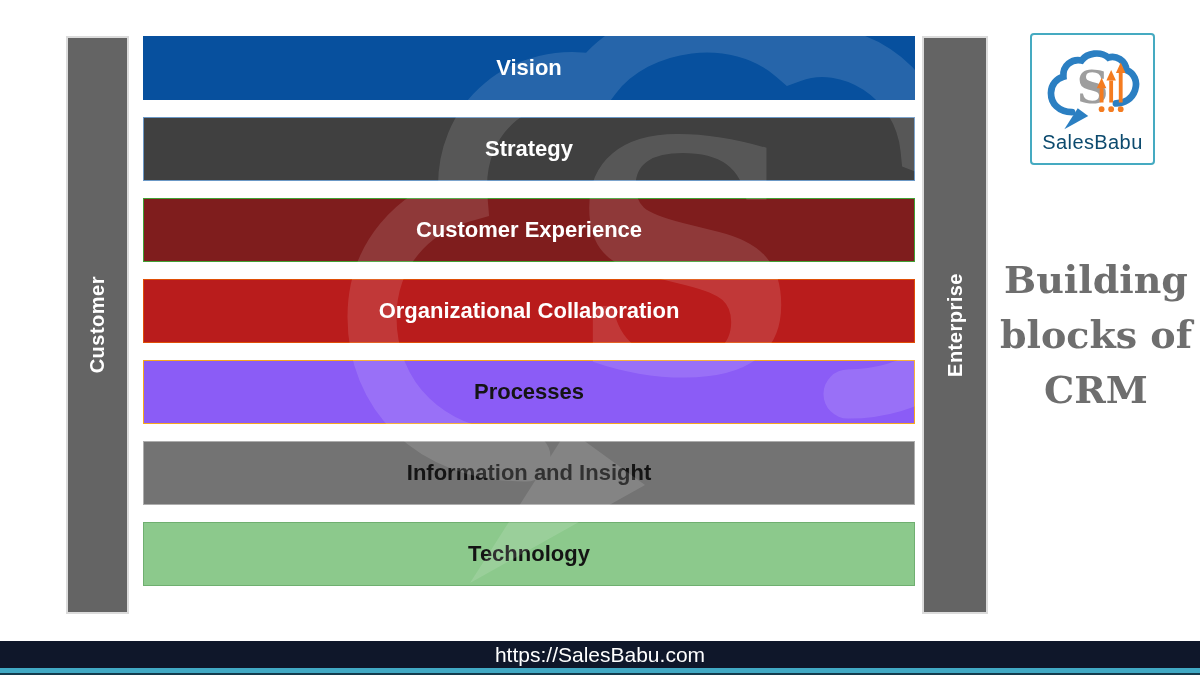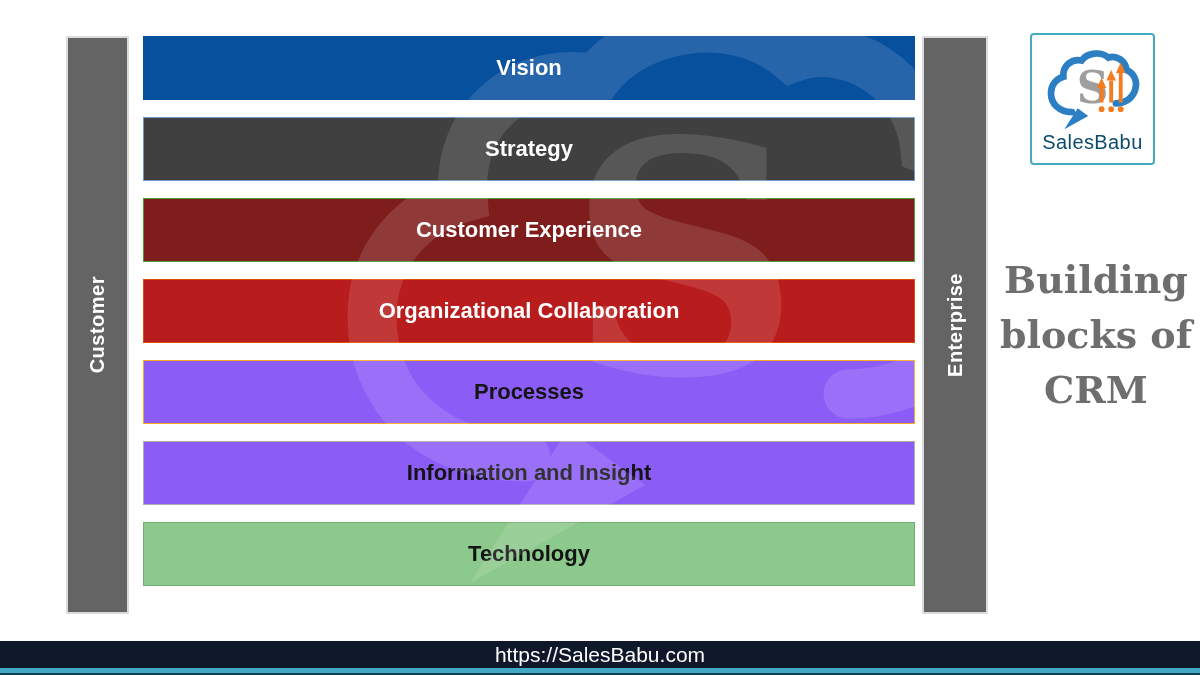--- a/index.html
+++ b/index.html
@@ -81,21 +81,21 @@
     </div>
     <div class="block" style="background: #7f1d1d; color: rgb(255, 255, 255); border-color: rgb(66, 160, 53);">
       <span>Customer Experience</span>
     </div>
     <div class="block" style="background: #b91c1c; color: rgb(255, 255, 255); border-color: rgb(223, 78, 7);">
       <span>Organizational Collaboration</span>
     </div>
     <div class="block" style="background: #8b5cf6; color: rgb(20, 20, 20); border-color: rgb(247, 168, 29);">
       <span>Processes</span>
     </div>
-    <div class="block" style="background: #8b5cf6; color: rgb(20, 20, 20); border-color: rgb(173, 173, 173);">
+    <div class="block" style="background: #737373; color: rgb(20, 20, 20); border-color: rgb(173, 173, 173);">
       <span>Information and Insight</span>
     </div>
     <div class="block" style="background: rgb(140, 201, 140); color: rgb(20, 20, 20); border-color: rgb(111, 175, 112);">
       <span>Technology</span>
     </div>
   </div>
 
   <svg class="watermark" viewBox="0 0 100 90" preserveAspectRatio="xMidYMid meet">
     <path d="M28 66 C14 66 6 57 6 46 C6 37 12 31 19 29 C18 17 28 10 38 12 C44 4 58 2 66 9 C74 6 84 12 85 22 C93 25 97 34 94 43 C91 52 83 57 74 57" fill="none" stroke="#ffffff" stroke-width="7" stroke-linecap="round"></path>
     <polygon points="20,84 34,62 45,70" fill="#ffffff"></polygon>

